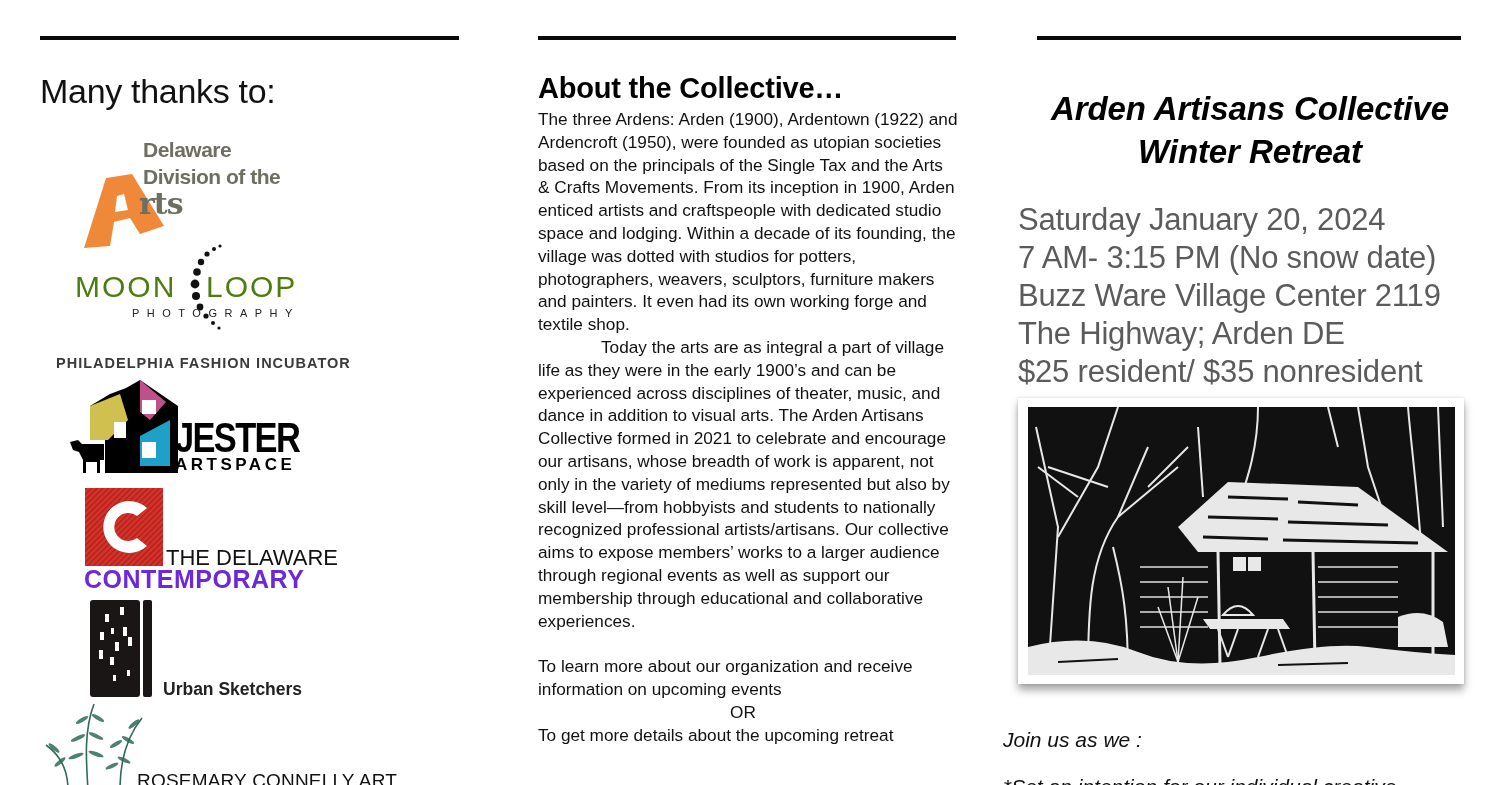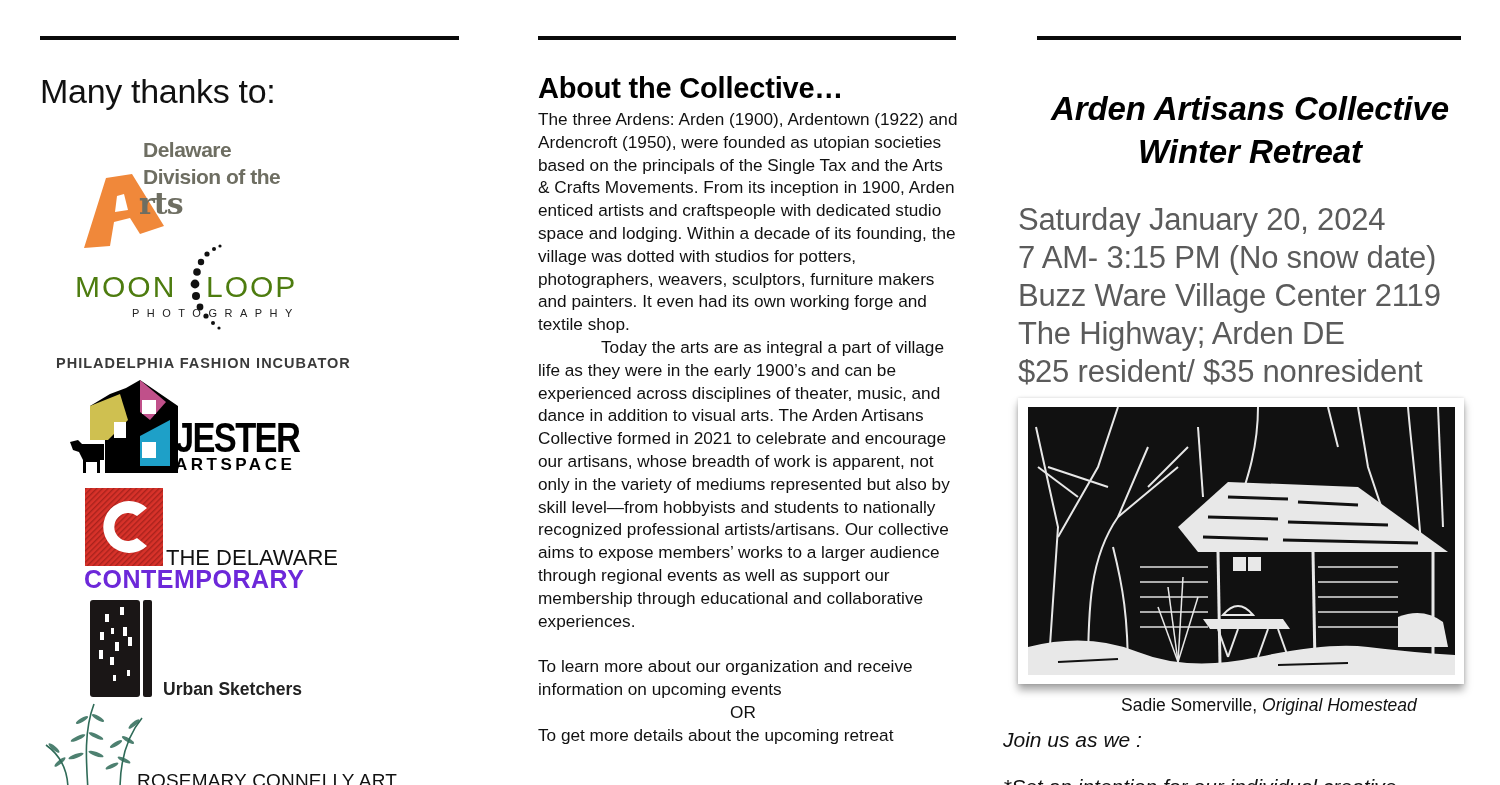--- a/index.html
+++ b/index.html
@@ -267,20 +267,16 @@
         <path d="M0,240 Q60,225 110,245 T230,250 T340,240 T427,248 L427,268 L0,268 Z" fill="#e8e8e8"></path>
         <path d="M370,210 Q395,200 415,215 L420,240 L370,240 Z" fill="#e8e8e8"></path>
         <g stroke="#111" stroke-width="2">
             <line x1="30" y1="255" x2="90" y2="252"></line>
             <line x1="250" y1="258" x2="320" y2="256"></line>
           </g>
       </svg>
     </div>
   </div>
 
-  <div class="caption">
-    <span>Sadie Somerville,</span>
-    <i>Original Homestead</i>
-  </div>
 
   <div class="join">Join us as we :</div>
   <div class="clipped-line">*Set an intention for our individual creative</div>
 </section>
 
 </body></html>

